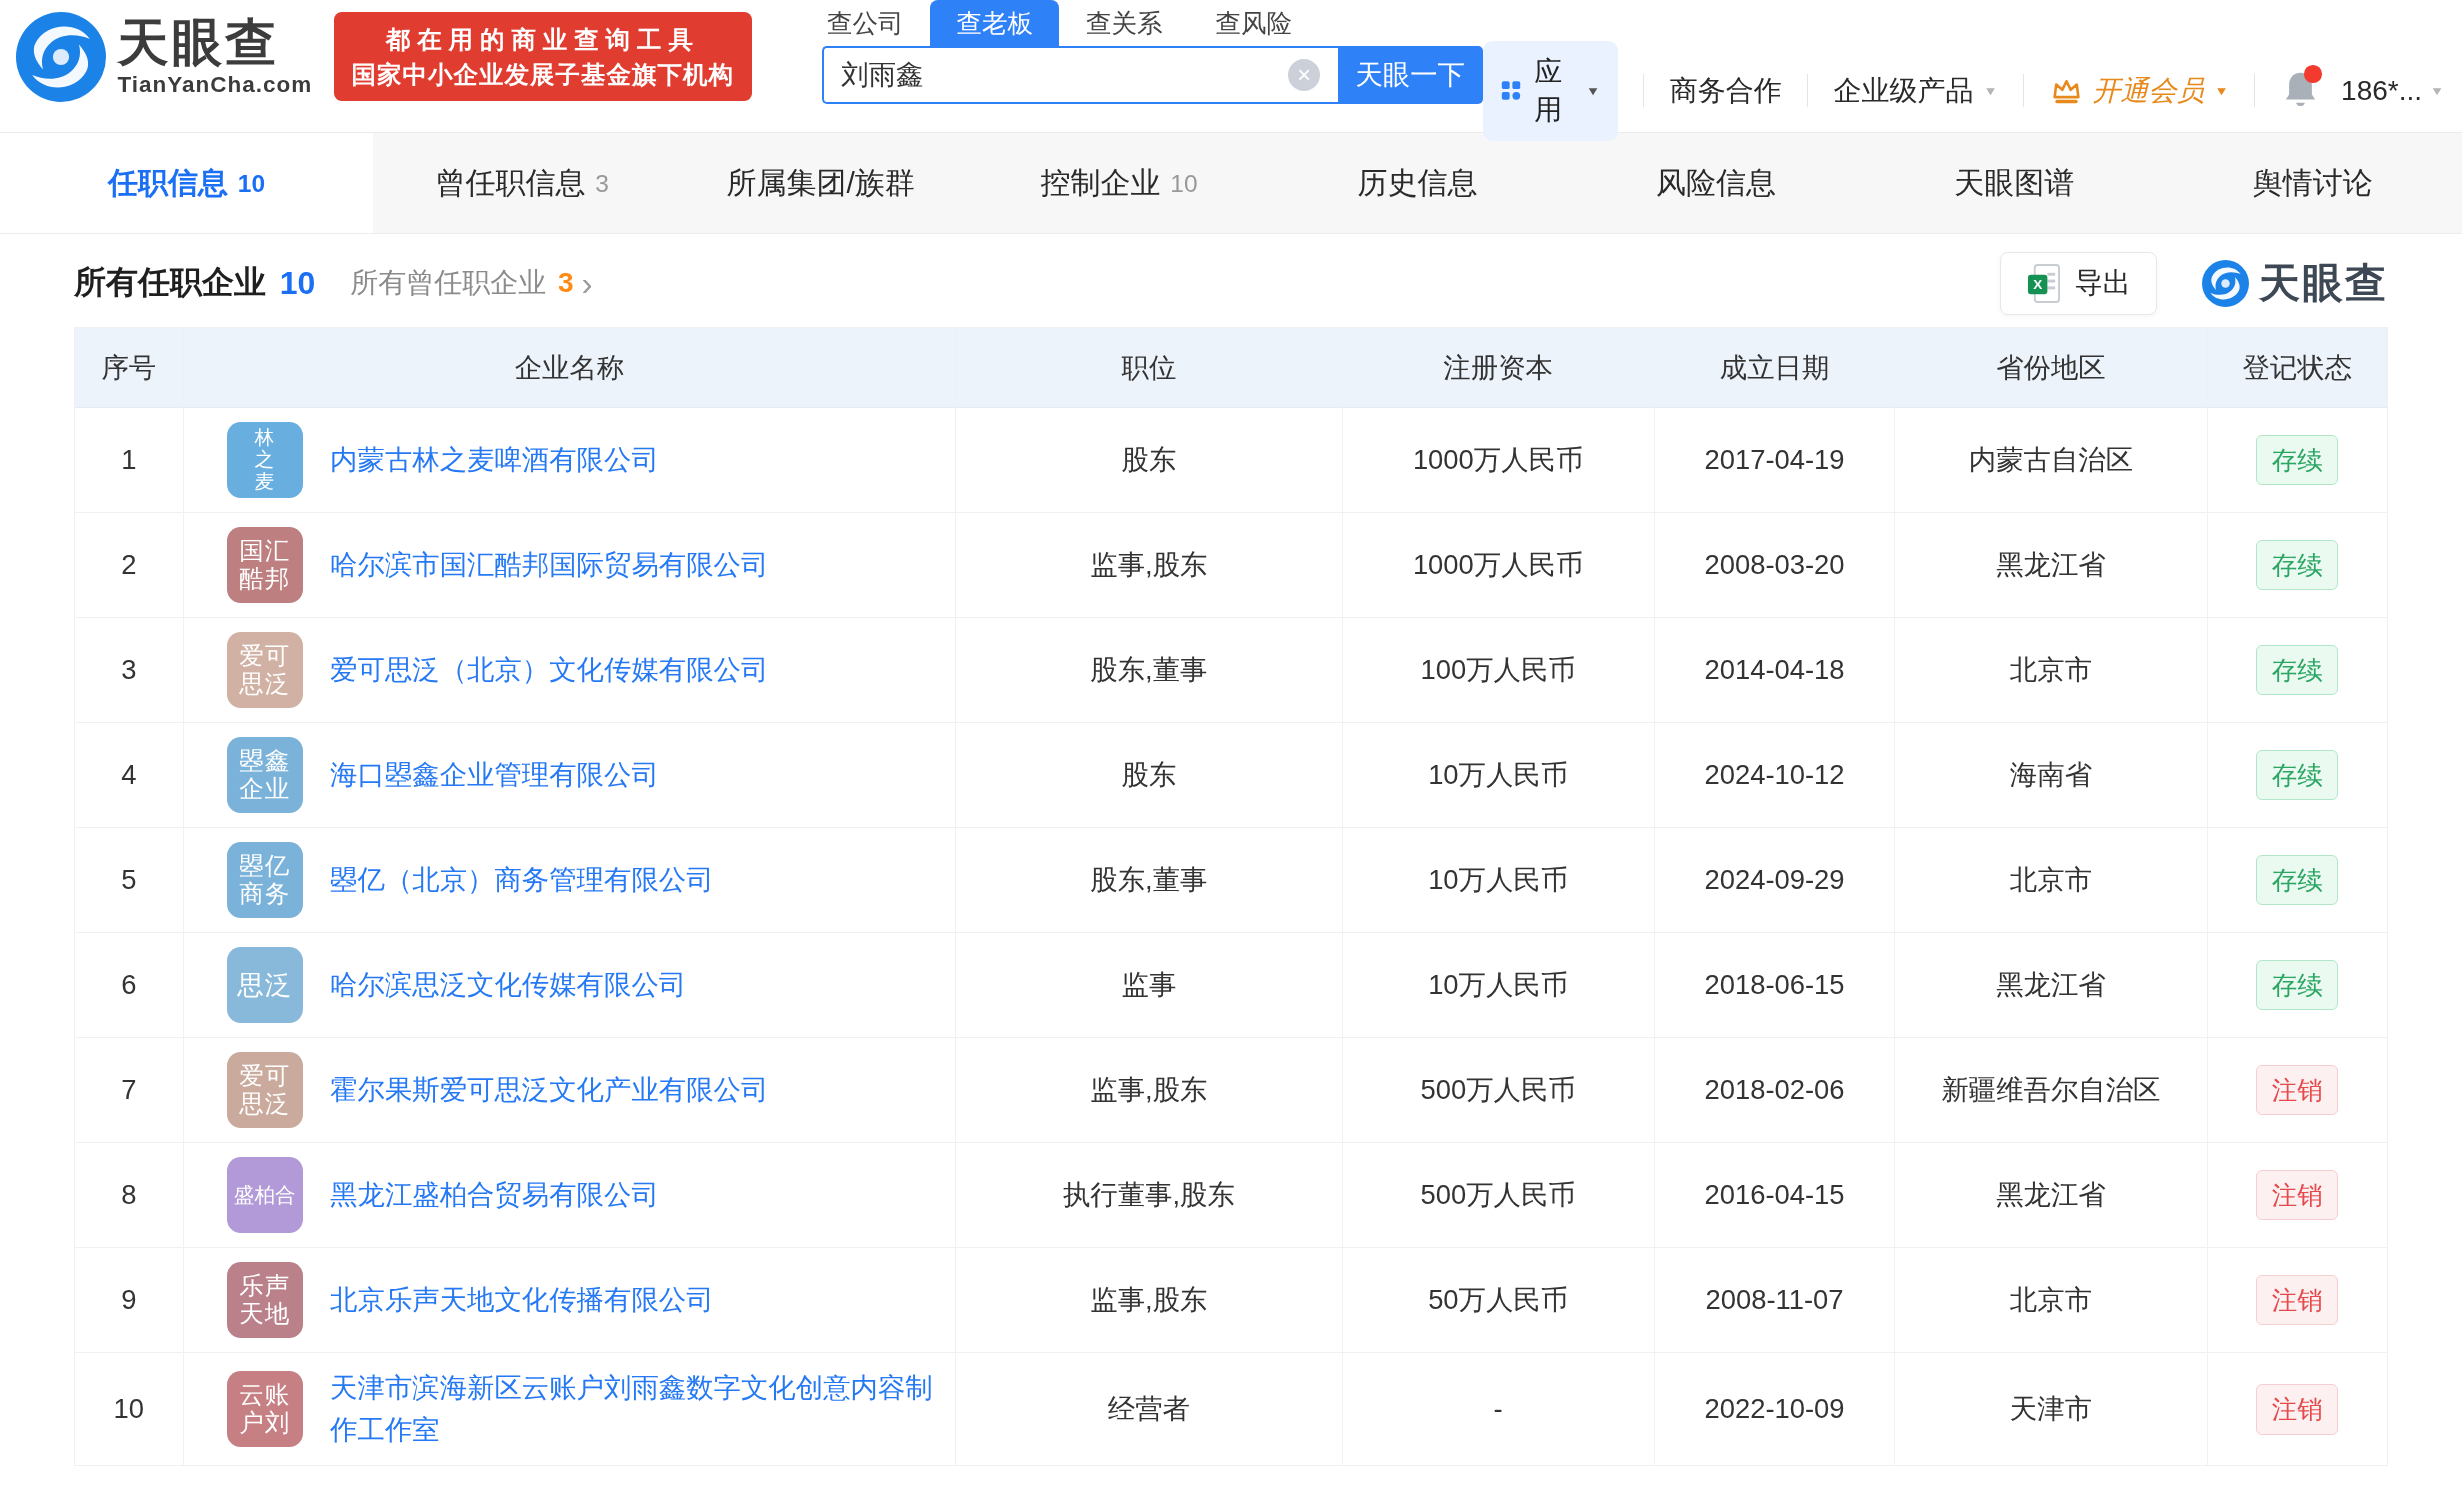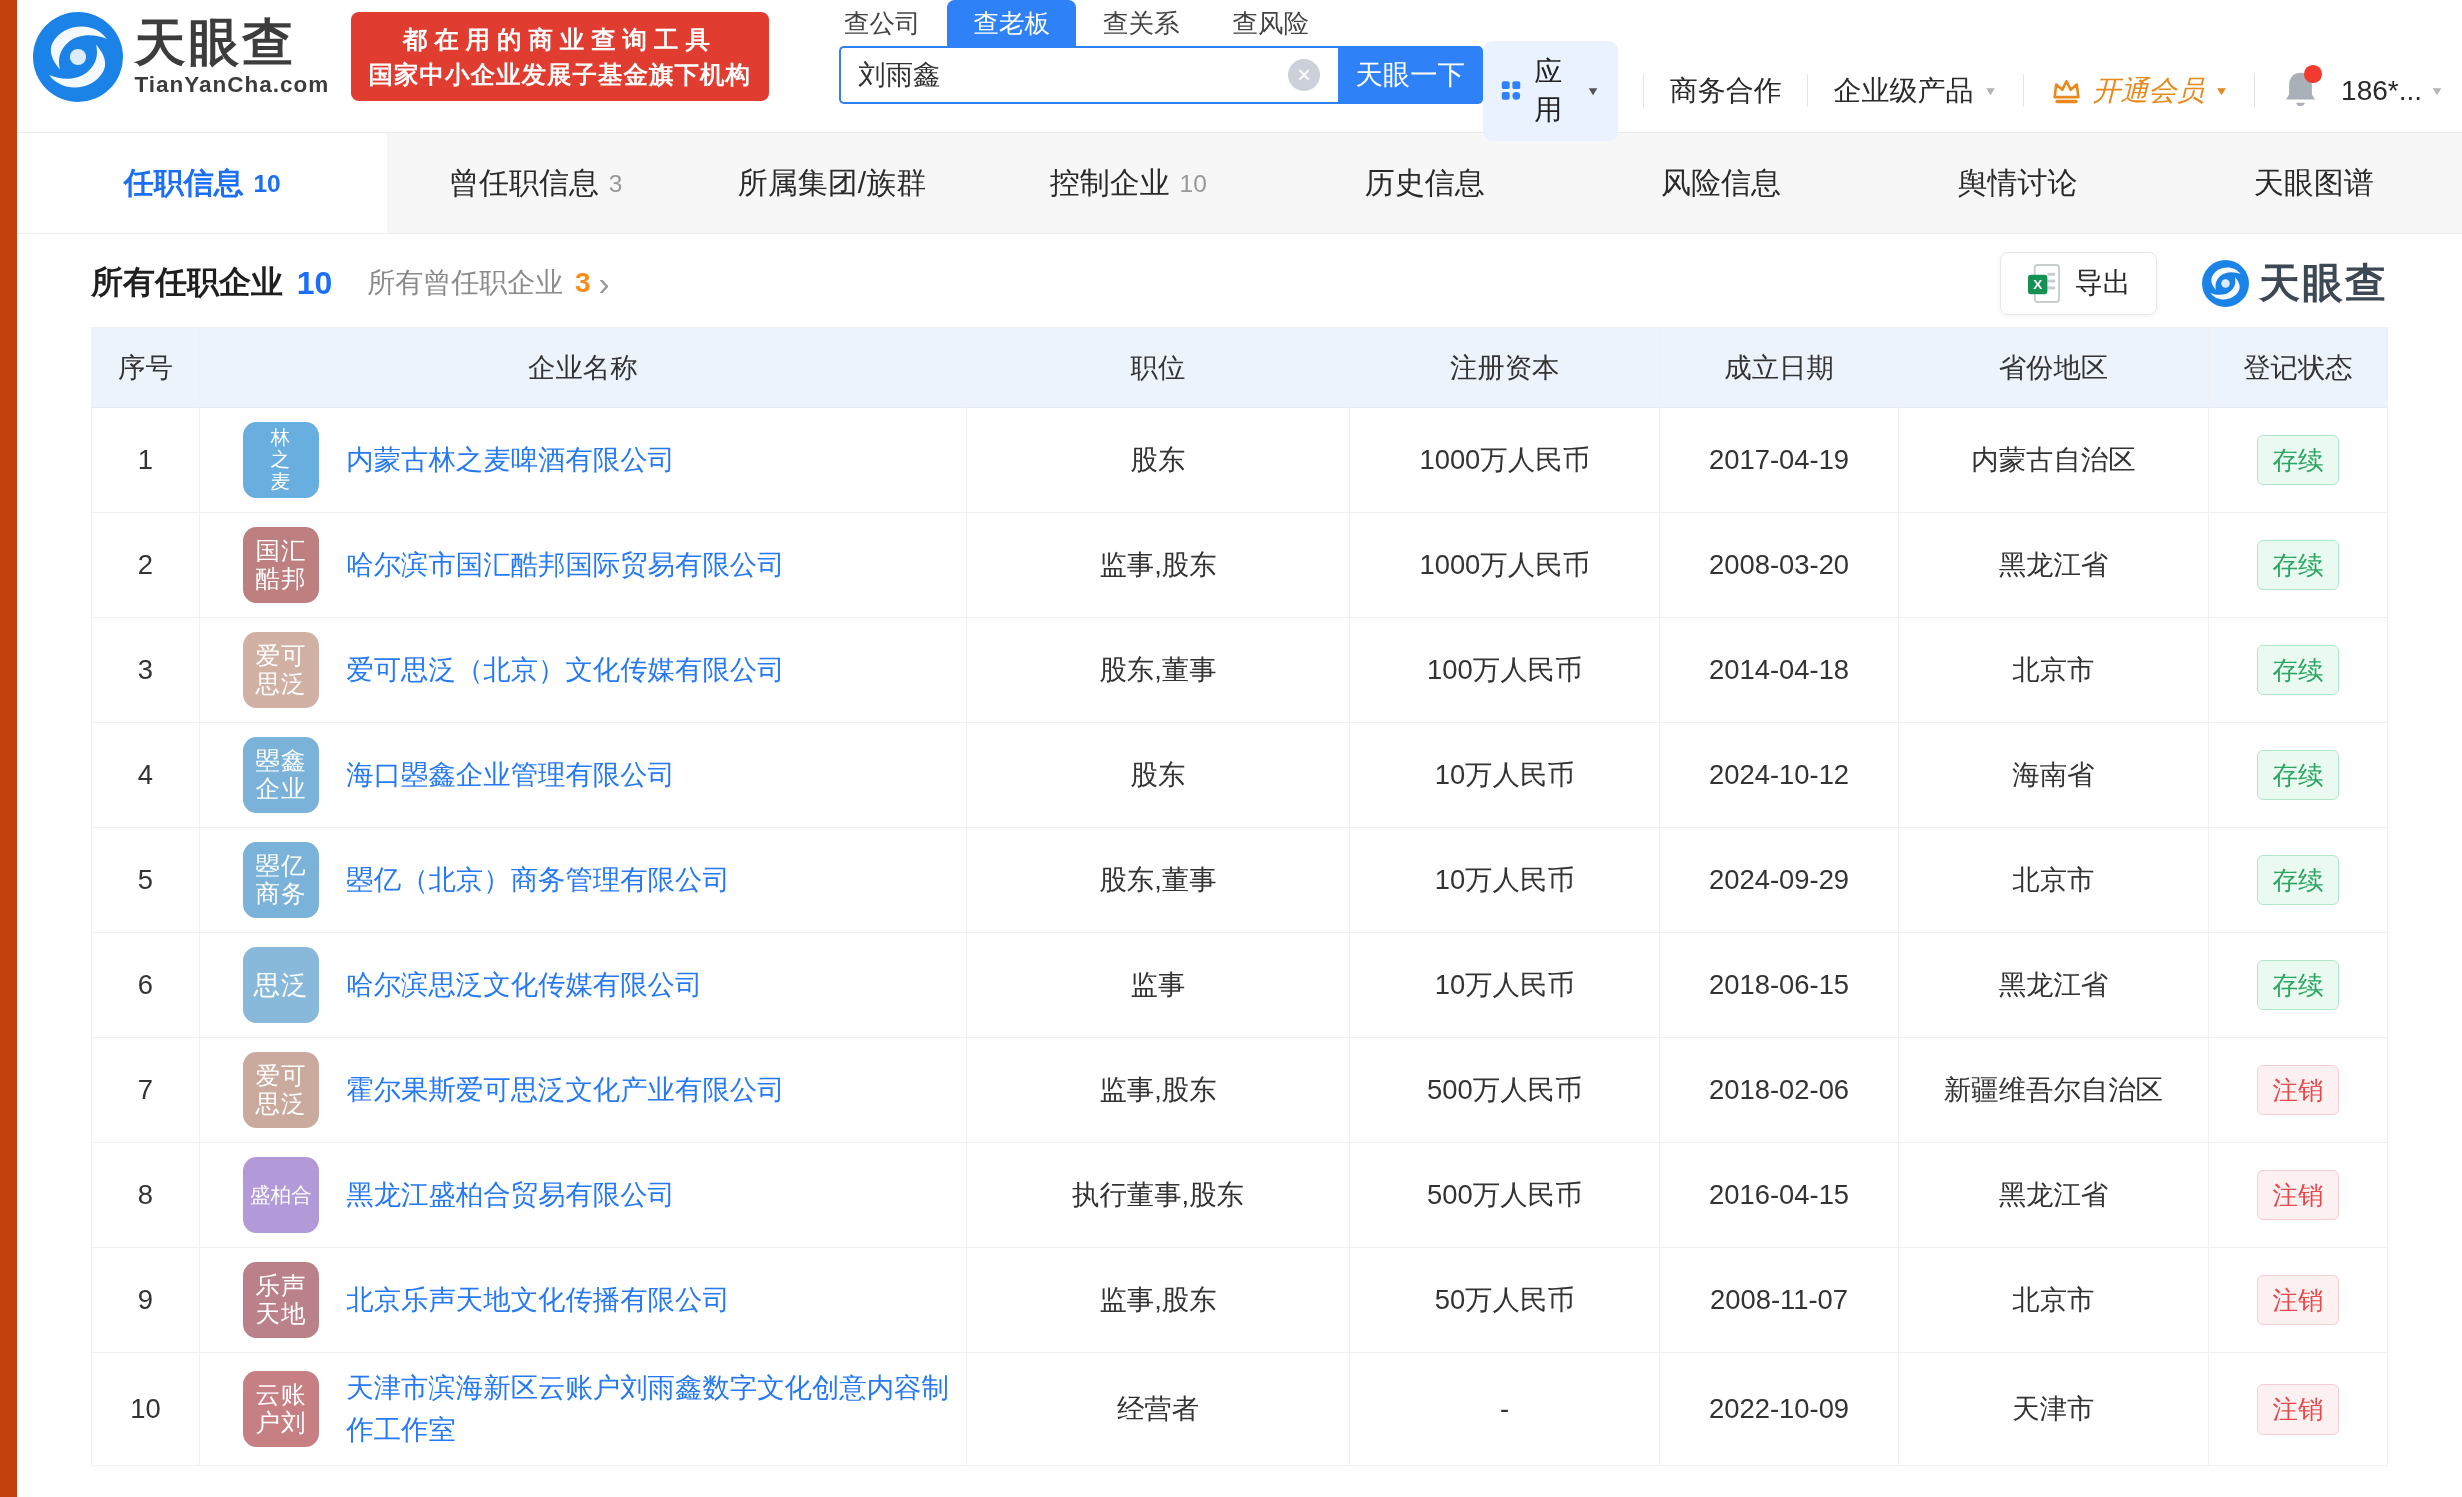--- a/index.html
+++ b/index.html
@@ -2,21 +2,21 @@
 <html><head>
 <meta charset="utf-8">
 <style>
   * { box-sizing: border-box; margin: 0; padding: 0; }
   html,body { width: 2462px; }
   body {
     font-family: "Liberation Sans", "DejaVu Sans", sans-serif;
     background: #f3f4f6;
     color: #333;
   }
-  .page { width: 2462px; height: 1498px; overflow: hidden; background: #c2410c; padding-left: 17px; }
+  .page { width: 2462px; height: 1498px; overflow: hidden; background: #fef9c3; }
 
   
   .topbar {
     height: 133px; background: #fff; display: flex; align-items: flex-start;
     border-bottom: 1px solid #ebebeb; position: relative; padding: 0 17.6px 0 15.7px;
   }
   .logo { display: flex; align-items: center; margin-top: 11.8px; }
   .logo-icon { width: 90px; height: 90px; }
   .logo-txt { margin-left: 11.8px; display: flex; flex-direction: column; }
   .logo-title { font-size: 51px; font-weight: bold; color: #3c3c3c; letter-spacing: 2.9px; line-height: 1.05; }
@@ -239,25 +239,25 @@
   </div>
       <div class="main-tab">
     <span class="tab-label">历史信息</span>
 
   </div>
       <div class="main-tab">
     <span class="tab-label">风险信息</span>
 
   </div>
       <div class="main-tab">
+    <span class="tab-label">天眼图谱</span>
+
+  </div>
+      <div class="main-tab">
     <span class="tab-label">舆情讨论</span>
-
-  </div>
-      <div class="main-tab">
-    <span class="tab-label">天眼图谱</span>
 
   </div>
     </div>
 
   <div class="card">
 
     <div class="section-row">
       <span class="section-title">所有任职企业</span>
       <span class="section-title-count">10</span>
       <span class="section-secondary">

